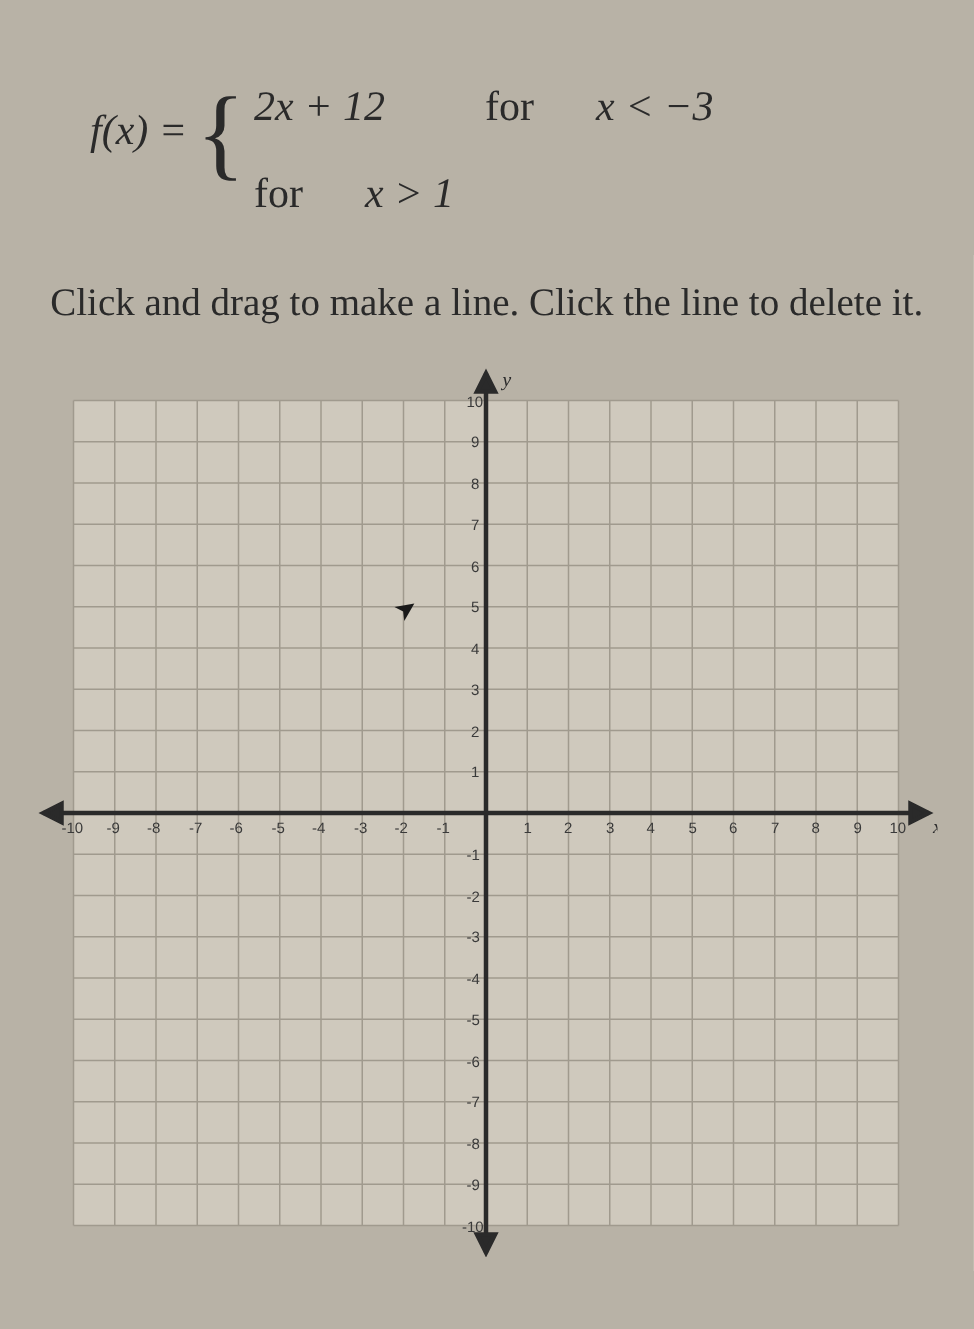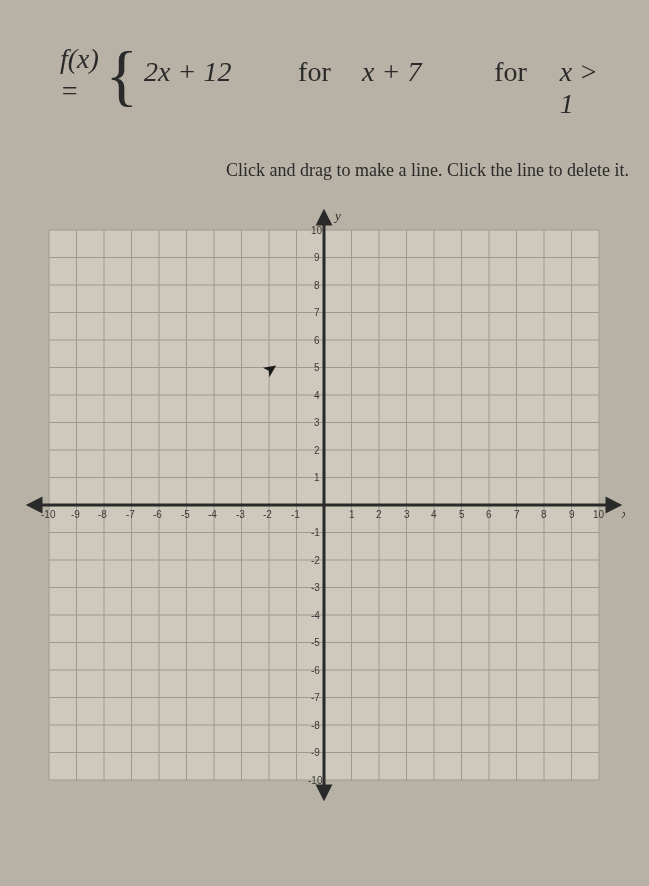--- a/index.html
+++ b/index.html
@@ -19,35 +19,34 @@
     }
     .fx { font-style: italic; }
     .brace {
       font-size: 68px;
       line-height: 60px;
       margin: 0 6px;
       font-weight: normal;
     }
     .pieces {
       display: flex;
-      flex-direction: row;
-      gap: 14px;
+      flex-direction: column;
       font-family: Liberation Serif, serif;
     }
     .piece {
       display: flex;
       align-items: baseline;
       gap: 24px;
     }
     .expr { width: 130px; font-style: italic; }
     .for { width: 50px; font-style: normal; margin-top: 26px; }
     .cond { font-style: italic; }
     .instructions {
-      text-align: right;
-      font-size: 18px;
+      text-align: center;
+      font-size: 26px;
       padding: 18px 20px 12px;
       line-height: 1.35;
     }
     .graph-wrap {
       position: relative;
       margin: 12px auto 0;
       width: 600px;
       height: 595px;
     }
     svg { display: block; }
@@ -63,23 +62,23 @@
 </head>
 <body>
 
 <div class="equation">
   <span class="fx">f(x) =</span>
   <span class="brace">{</span>
   <div class="pieces">
     <div class="piece">
       <span class="expr">2x + 12</span>
       <span class="for">for</span>
+      <span class="cond">x &lt; −3</span>
     </div>
     <div class="piece">
-      <span class="expr">x + 7</span>
       <span class="for">for</span>
       <span class="cond">x &gt; 1</span>
     </div>
   </div>
 </div>
 
 <div class="instructions">
   <div>Click and drag to make a line. Click the line to delete it.</div>
 </div>
 

